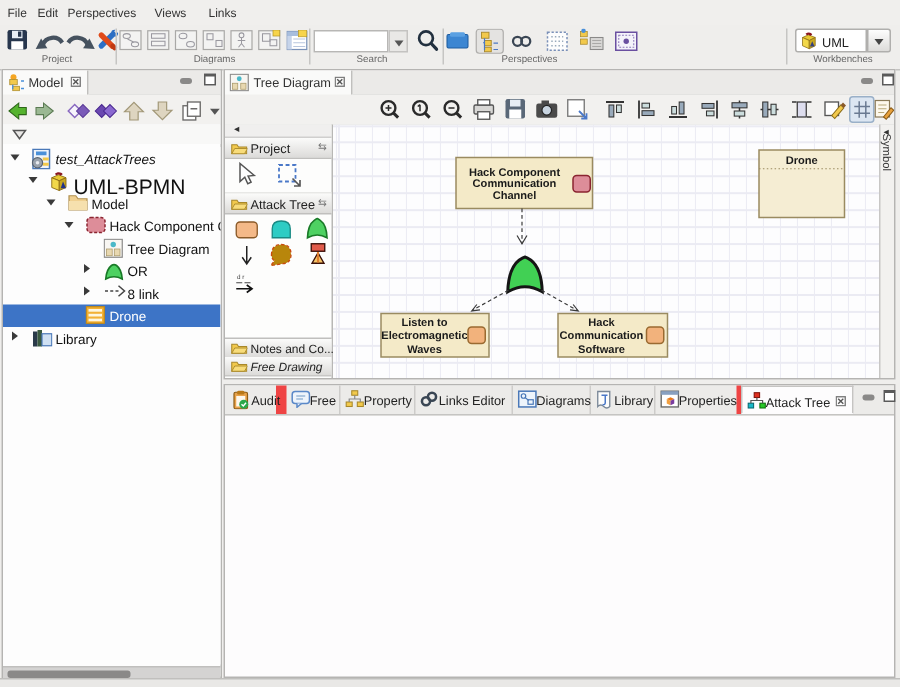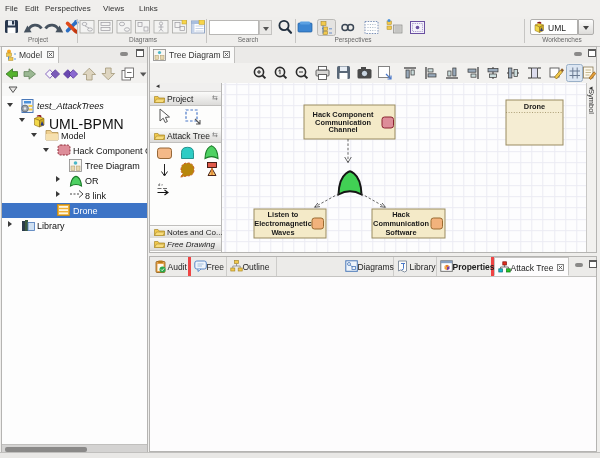--- a/index.html
+++ b/index.html
@@ -485,21 +485,21 @@
     </div>
 
   <div class="abs" style="left:436px;top:36px;width:10px;height:169px;background:#f2f1ef;border-left:1px solid #c8c7c5;box-sizing:border-box;">
     <span class="abs" style="left:2px;top:1px;font-size:7px;color:#333;">◂</span>
     <span class="abs" style="left:-11px;top:14px;font-size:7.5px;color:#333;transform:rotate(90deg);transform-origin:center;display:block;width:30px;text-align:center;">Symbol</span>
   </div>
 </div>
 
 <div class="abs" id="bottompanel" style="left:149px;top:256px;width:448px;height:196px;background:#fdfcfd;border:1px solid #b5b4b2;box-sizing:border-box;">
   <div id="btabs" class="abs" style="left:0;top:0;width:446px;height:19px;background:#ecebe9;border-bottom:1px solid #c5c4c2;">
-      <div class="abs" style="left:2px;top:0;width:39px;height:19px;background:transparent;border-right:3px solid #ef4444;box-sizing:border-box;">
+      <div class="abs" style="left:2px;top:0;width:39px;height:19px;background:transparent;border-right:7px solid #ef4444;box-sizing:border-box;">
         <div class="abs" style="left:3px;top:3px;">
           <svg width="11" height="13" viewBox="0 0 11 13">
             <rect x="1" y="1.5" width="9" height="11" rx="1" fill="#e8a24a" stroke="#8a5a14" stroke-width="0.8"></rect>
             <rect x="3" y="0.5" width="5" height="2.5" rx="1" fill="#b87818"></rect>
             <rect x="2.5" y="4" width="6" height="7" fill="#fdf8ee"></rect>
             <circle cx="7.5" cy="9.5" r="3" fill="#2aa84a"></circle>
             <path d="M6 9.5 L7.2 10.7 L9 8.5" stroke="#fff" stroke-width="0.9" fill="none"></path>
           </svg>
         </div>
         <span class="abs" style="left:15.5px;top:5px;font-size:8.5px;color:#222;white-space:nowrap;">Audit</span>
@@ -516,21 +516,32 @@
       </div>
       <div class="abs" style="left:77px;top:0;width:50px;height:19px;background:transparent;border-right:1px solid #cdccca;box-sizing:border-box;">
         <div class="abs" style="left:3px;top:3px;">
           <svg width="13" height="12" viewBox="0 0 13 12">
             <rect x="4.5" y="0.5" width="4" height="3" fill="#f2c94c" stroke="#a8882a" stroke-width="0.7"></rect>
             <rect x="0.8" y="8" width="4" height="3" fill="#f2c94c" stroke="#a8882a" stroke-width="0.7"></rect>
             <rect x="8.2" y="8" width="4" height="3" fill="#f2c94c" stroke="#a8882a" stroke-width="0.7"></rect>
             <path d="M6.5 3.5 V6 M2.8 8 V6 H10.2 V8" fill="none" stroke="#888" stroke-width="0.8"></path>
           </svg>
         </div>
-        <span class="abs" style="left:15.5px;top:5px;font-size:8.5px;color:#222;white-space:nowrap;">Outline</span>
+        <span class="abs" style="left:15.5px;top:5px;font-size:8.5px;color:#222;white-space:nowrap;">Property</span>
+      </div>
+      <div class="abs" style="left:127px;top:0;width:65px;height:19px;background:transparent;border-right:1px solid #cdccca;box-sizing:border-box;">
+        <div class="abs" style="left:3px;top:3px;">
+          <svg width="12" height="12" viewBox="0 0 12 12">
+            <g fill="none" stroke="#3a4654" stroke-width="1.7">
+              <circle cx="4" cy="7.5" r="2.7"></circle>
+              <circle cx="8" cy="4.5" r="2.7"></circle>
+            </g>
+          </svg>
+        </div>
+        <span class="abs" style="left:15.5px;top:5px;font-size:8.5px;color:#222;white-space:nowrap;">Links Editor</span>
       </div>
       <div class="abs" style="left:192px;top:0;width:52px;height:19px;background:transparent;border-right:1px solid #cdccca;box-sizing:border-box;">
         <div class="abs" style="left:3px;top:3px;">
           <svg width="13" height="12" viewBox="0 0 13 12">
             <rect x="0.8" y="0.8" width="11.5" height="10.5" fill="#eef4fb" stroke="#4a78b8" stroke-width="1"></rect>
             <circle cx="4" cy="4" r="1.5" fill="none" stroke="#4a78b8" stroke-width="0.8"></circle>
             <rect x="7" y="6.5" width="3.5" height="3" fill="none" stroke="#4a78b8" stroke-width="0.8"></rect>
             <path d="M5 5 L7.5 7" stroke="#4a78b8" stroke-width="0.7"></path>
           </svg>
         </div>
@@ -538,21 +549,21 @@
       </div>
       <div class="abs" style="left:244px;top:0;width:43px;height:19px;background:transparent;border-right:1px solid #cdccca;box-sizing:border-box;">
         <div class="abs" style="left:3px;top:3px;">
           <svg width="11" height="13" viewBox="0 0 11 13">
             <path d="M1.5 1 h8 v10 q-2 2 -4 0 t-4 0 Z" fill="#fdfdfc" stroke="#7a8898" stroke-width="0.9"></path>
             <path d="M6.5 3.5 v5 q0 1.5 -1.8 1.2 M4 3.5 h4" stroke="#4a78c8" stroke-width="1" fill="none"></path>
           </svg>
         </div>
         <span class="abs" style="left:15.5px;top:5px;font-size:8.5px;color:#222;white-space:nowrap;">Library</span>
       </div>
-      <div class="abs" style="left:287px;top:0;width:57px;height:19px;background:transparent;border-right:3px solid #ef4444;box-sizing:border-box;font-weight:bold;">
+      <div class="abs" style="left:287px;top:0;width:57px;height:19px;background:transparent;border-right:3px solid #ef4444;box-sizing:border-box;">
         <div class="abs" style="left:3px;top:3px;">
           <svg width="13" height="12" viewBox="0 0 13 12">
             <rect x="0.8" y="0.8" width="11.5" height="10.5" fill="#fff" stroke="#666" stroke-width="0.9"></rect>
             <rect x="0.8" y="0.8" width="11.5" height="2.4" fill="#88a0c0"></rect>
             <path d="M4.5 6 L7 4.8 L9.5 6 L7 7.2 Z" fill="#e87818"></path>
             <path d="M4.5 6 L4.5 9 L7 10.2 L7 7.2 Z" fill="#f2a040"></path>
             <path d="M9.5 6 L9.5 9 L7 10.2 L7 7.2 Z" fill="#7a3ca0"></path>
           </svg>
         </div>
         <span class="abs" style="left:15.5px;top:5px;font-size:8.5px;color:#222;white-space:nowrap;">Properties</span>

